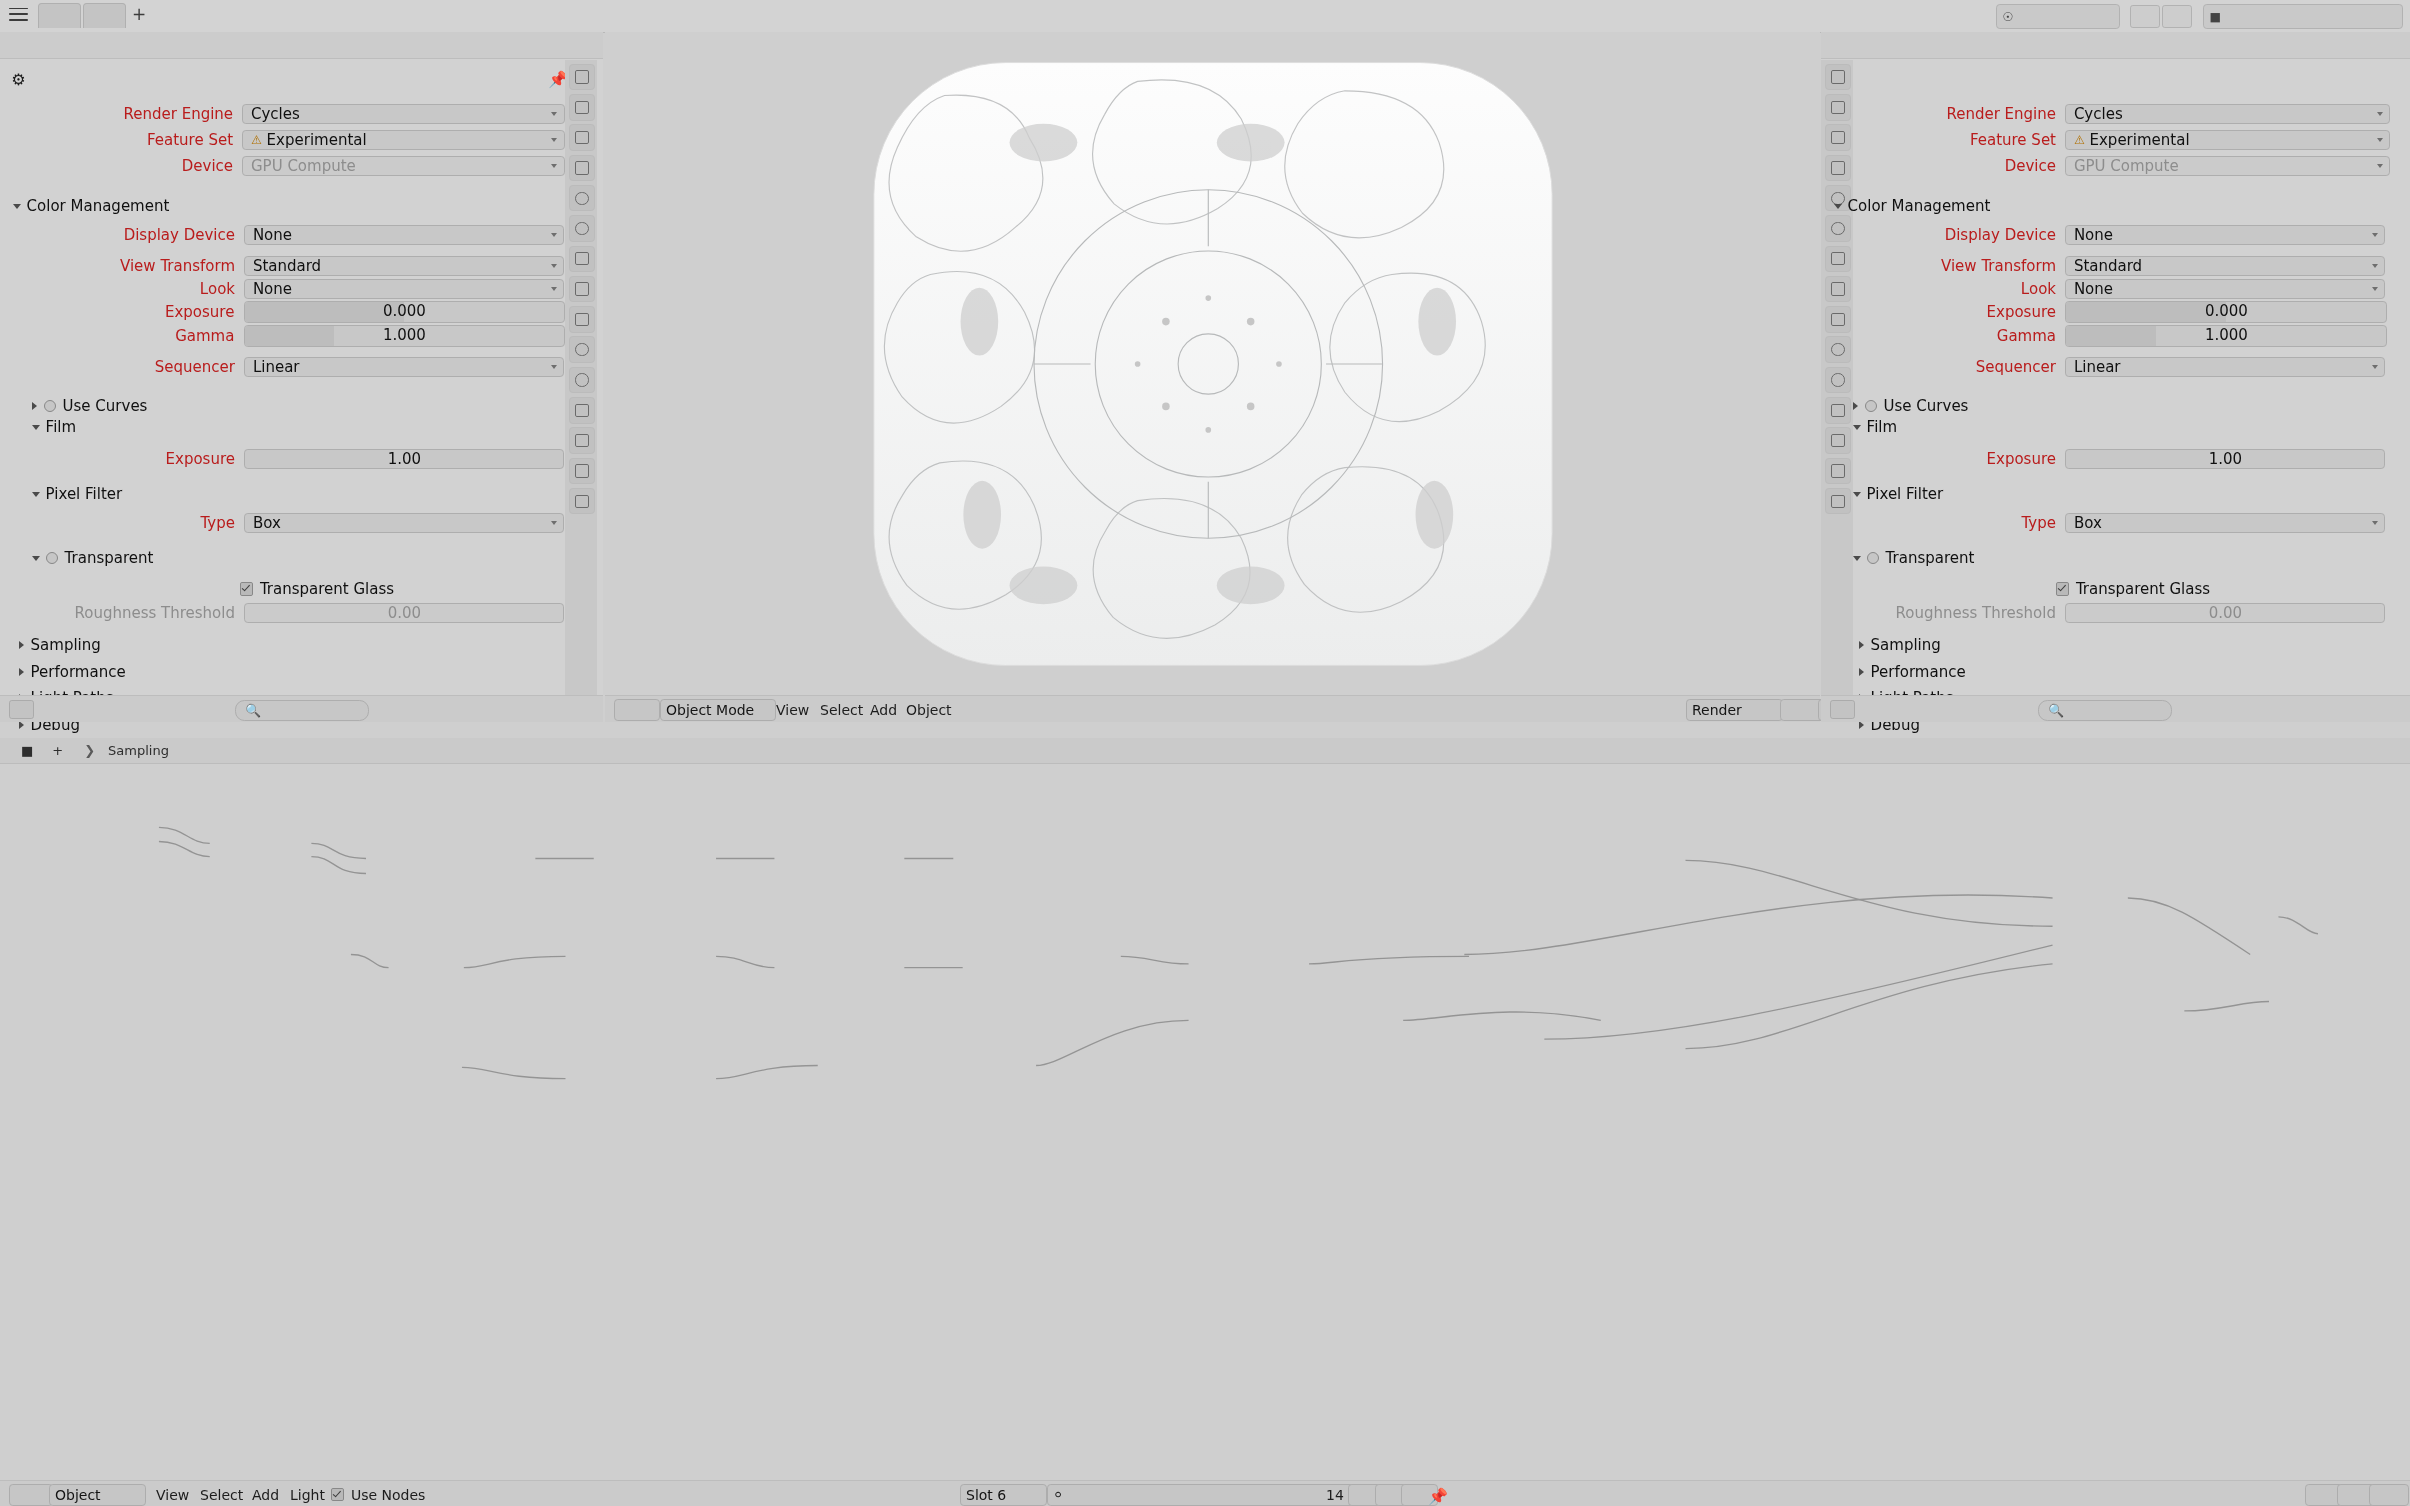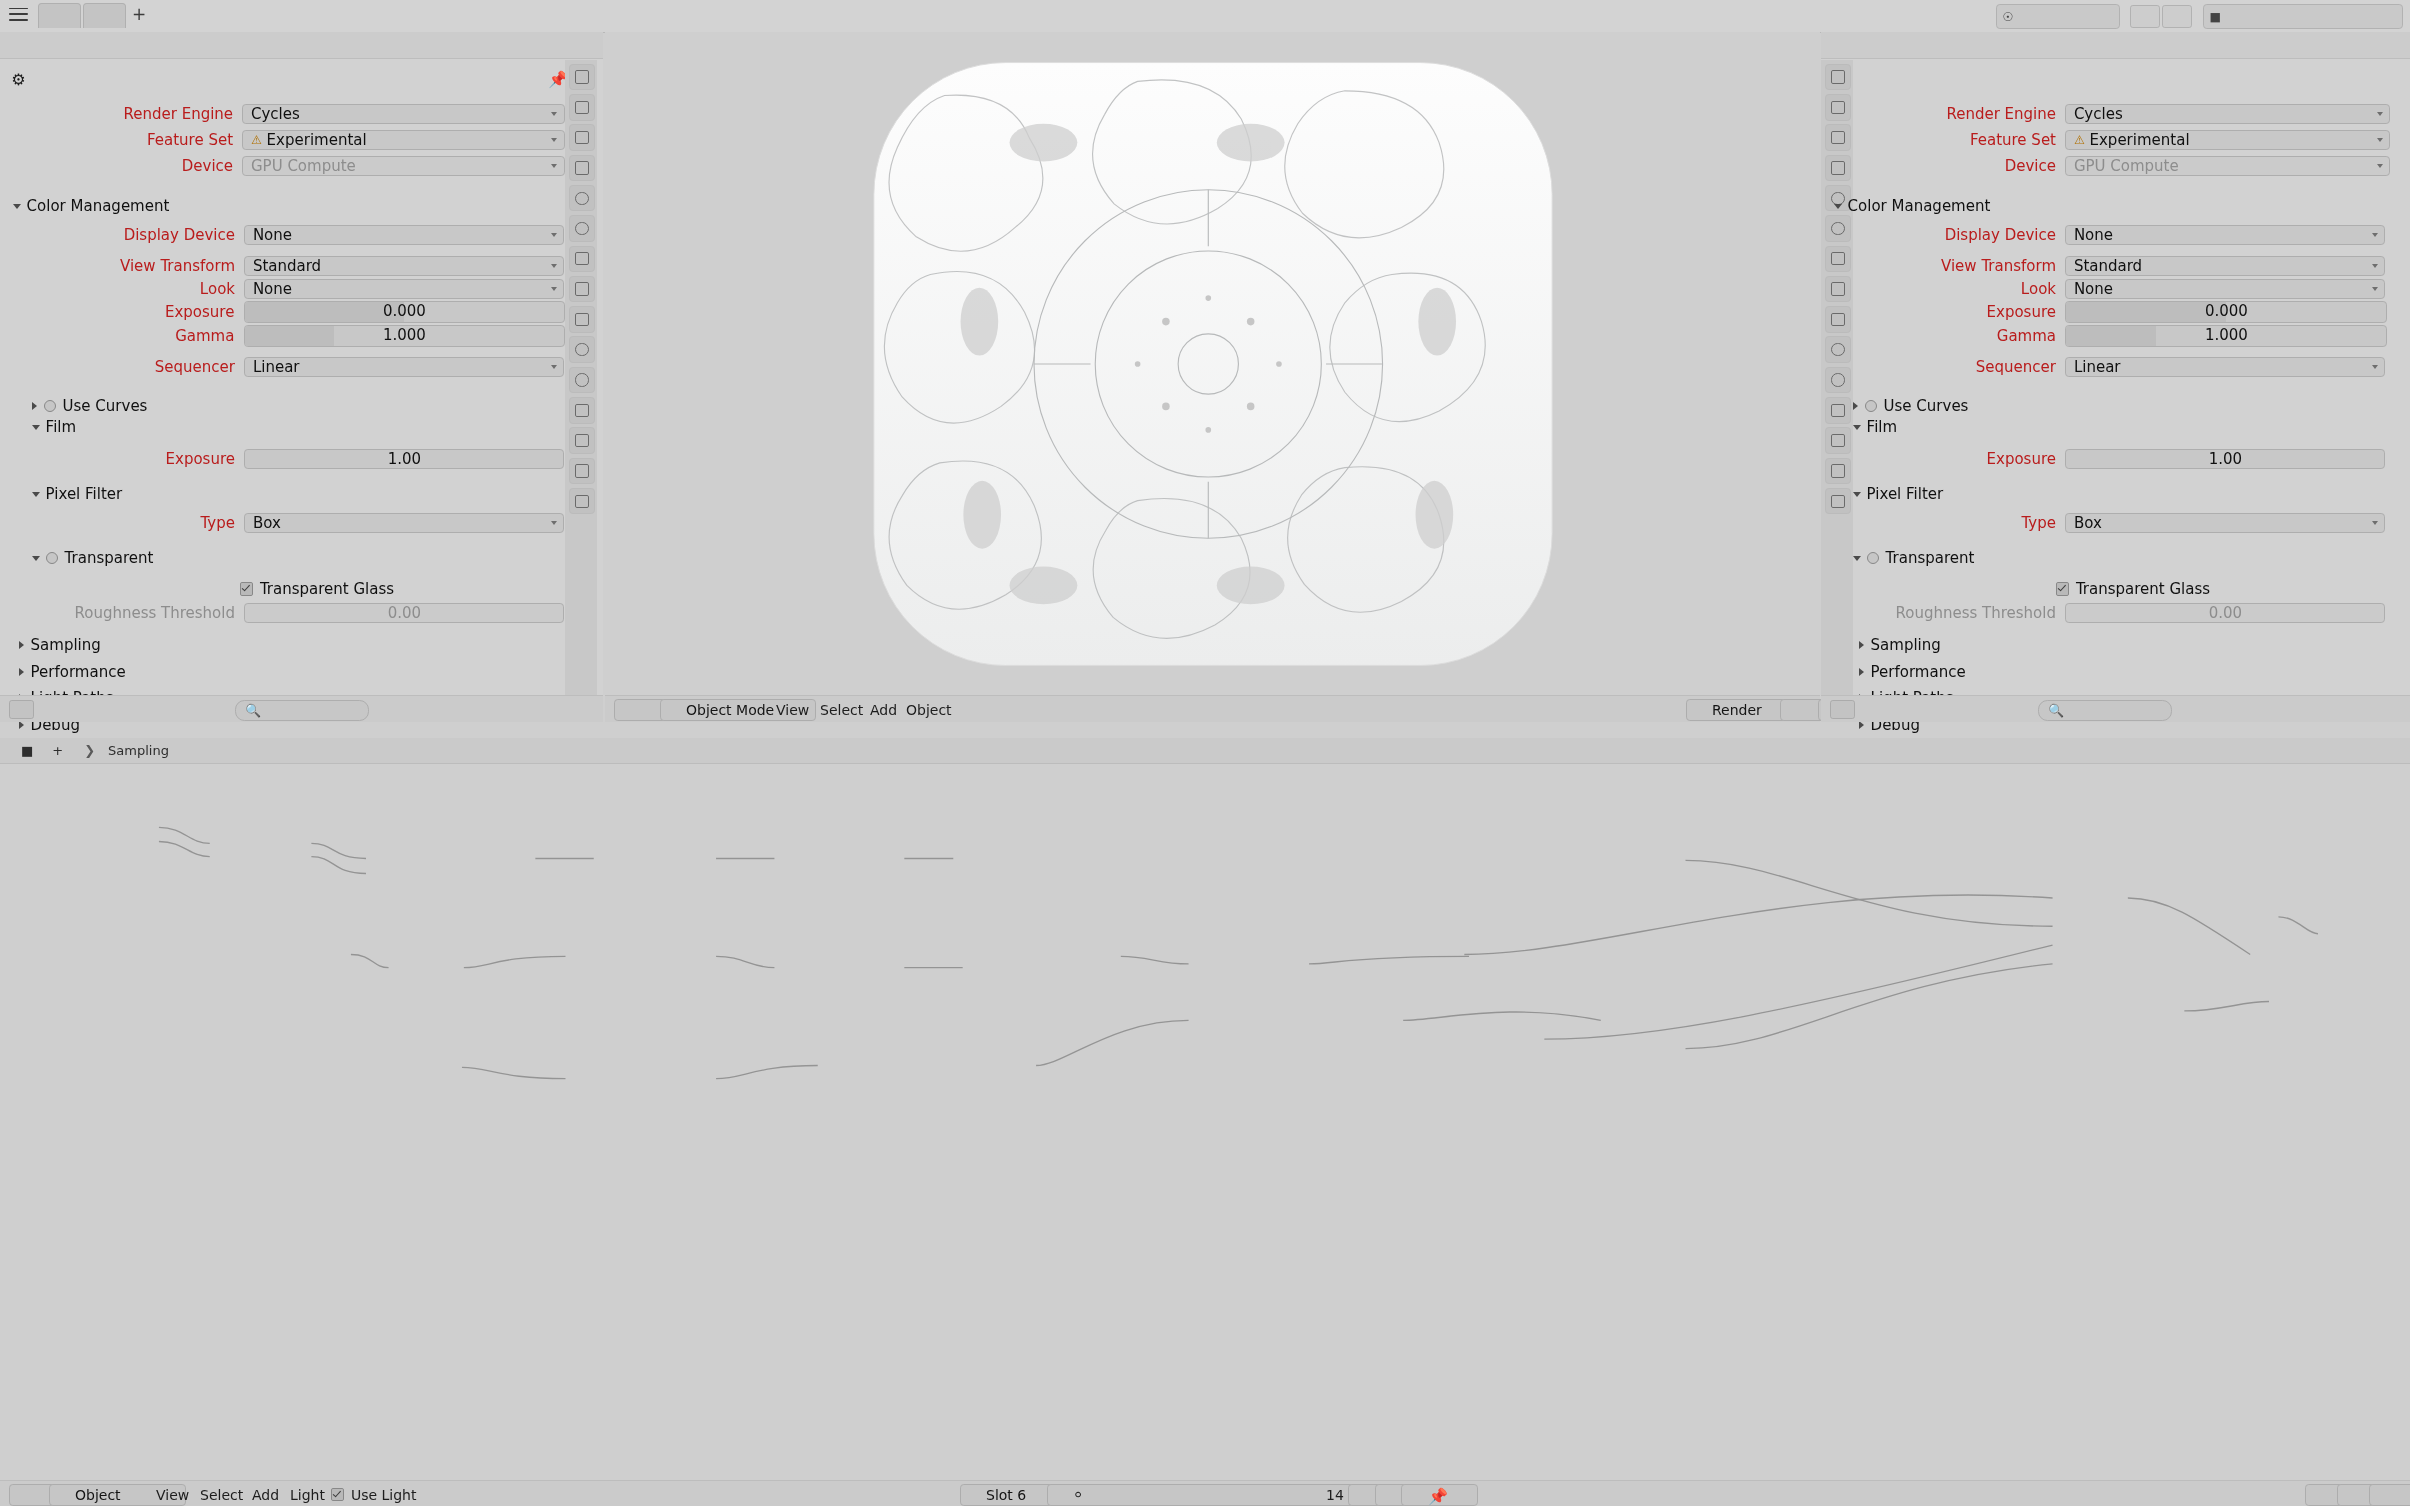--- a/index.html
+++ b/index.html
@@ -43,21 +43,21 @@
   .chk.on:after{content:"";position:absolute;left:2.8px;top:0px;width:2.8px;height:6.6px;border:solid #3c3c3c;border-width:0 1.9px 1.9px 0;transform:rotate(42deg);}
   .warn{color:#b07000;font-size:12.2px;margin-right:4.7px;}
 
   
   .viewport{position:absolute;background:#cfcfcf;overflow:hidden;}
   .vpimg{position:absolute;left:50%;top:50%;transform:translate(-50%,-50%);}
 
   .footerbar{position:absolute;height:26px;background:#cbcbcb;border-top:0.9px solid #bdbdbd;display:flex;align-items:center;}
   .searchbox{height:19px;background:#c7c7c7;border:0.9px solid #aeaeae;border-radius:9.4px;display:flex;align-items:center;padding:0 9.4px;font-size:13px;color:#7d7d7d;}
 
-  .btn{height:20px;background:#c6c6c6;border:0.9px solid #adadad;border-radius:3.8px;display:flex;align-items:center;padding:0 25px;font-size:14px;color:#141414;}
+  .btn{height:20px;background:#c6c6c6;border:0.9px solid #adadad;border-radius:3.8px;display:flex;align-items:center;padding:0 5px;font-size:14px;color:#141414;}
 
   
   .nodearea{position:absolute;left:0;top:738px;width:2411px;height:768px;background:#cfcfcf;}
   .nebar{position:absolute;left:0;top:0;width:2411px;height:24.5px;background:#cacaca;border-bottom:0.9px solid #bcbcbc;display:flex;align-items:center;font-size:13px;color:#2e2e2e;}
   svg.wires{position:absolute;left:0;top:0;width:2411px;height:768px;pointer-events:none;}
 </style>
 </head>
 <body>
 
 <div class="app">
@@ -522,21 +522,21 @@
     <div class="btn" style="position:absolute;left:9.4px;top:2.8px;width:32px;"></div>
     <div class="btn" style="position:absolute;left:49px;top:2.8px;width:85px;">
         <span>Object</span>
       </div>
     <div style="position:absolute;left:156px;top:5.6px;font-size:14px;">View</div>
     <div style="position:absolute;left:200px;top:5.6px;font-size:14px;">Select</div>
     <div style="position:absolute;left:252px;top:5.6px;font-size:14px;">Add</div>
     <div style="position:absolute;left:290px;top:5.6px;font-size:14px;">Light</div>
     <div style="position:absolute;left:331px;top:5.6px;font-size:14px;display:flex;align-items:center;">
         <span class="chk on"></span>
-        <span>Use Light</span>
+        <span>Use Nodes</span>
       </div>
     <div class="btn" style="position:absolute;left:960px;top:2.8px;width:75px;">
         <span>Slot 6</span>
       </div>
     <div class="btn" style="position:absolute;left:1047px;top:2.8px;width:301px;">
         <span style="font-size:12.2px;">⚪</span>
       </div>
     <div style="position:absolute;left:1326px;top:5.6px;font-size:14px;">14</div>
     <div class="btn" style="position:absolute;left:1348px;top:2.8px;width:24.5px;"></div>
     <div class="btn" style="position:absolute;left:1375px;top:2.8px;width:24.5px;"></div>

